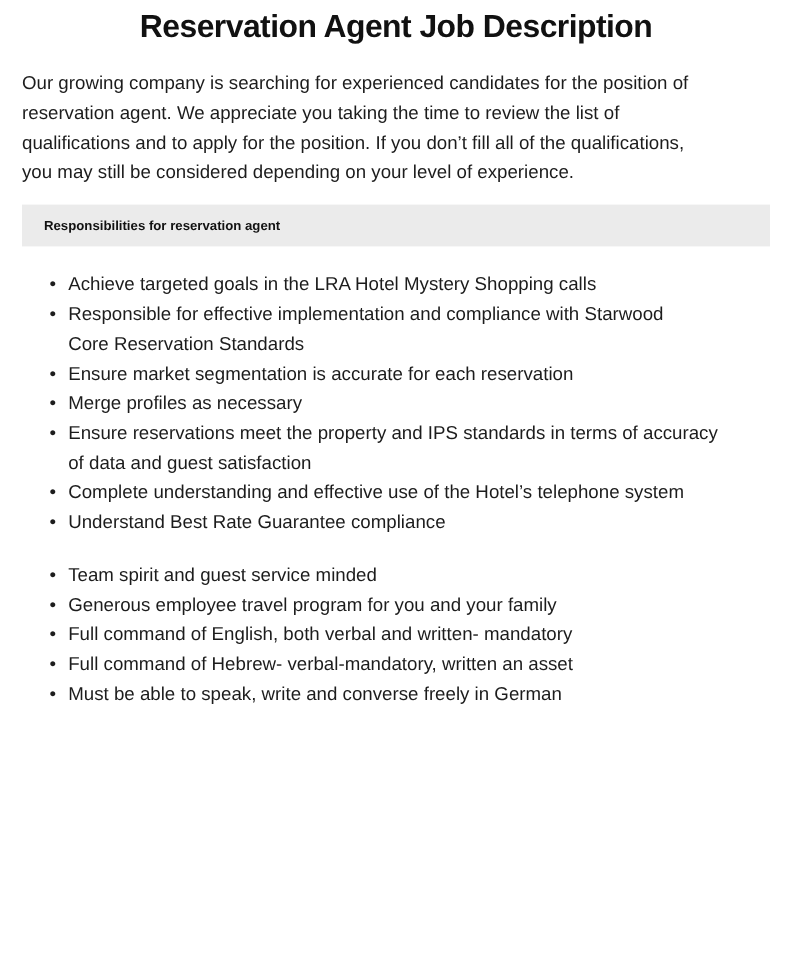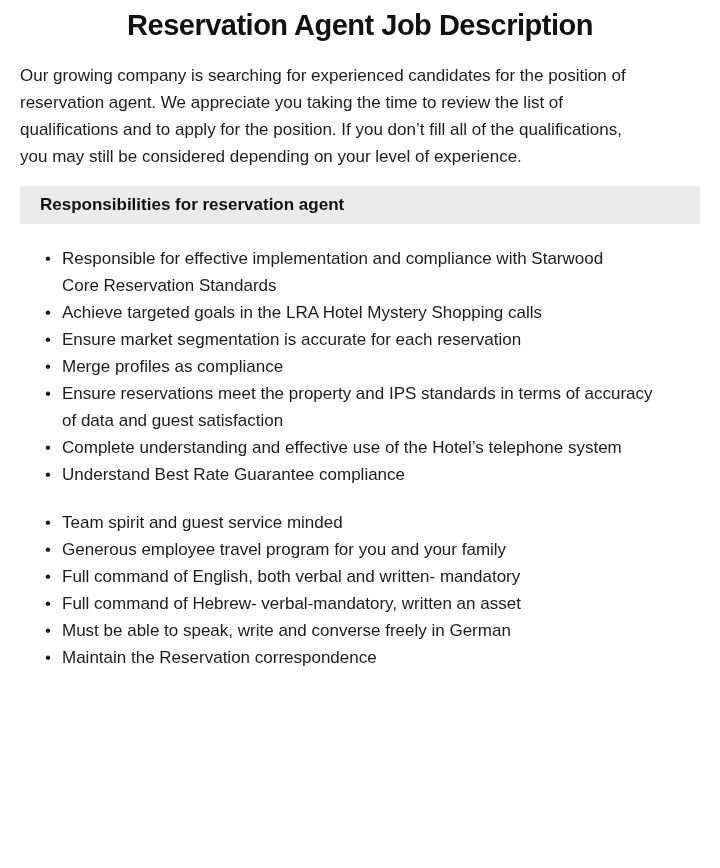--- a/index.html
+++ b/index.html
@@ -28,21 +28,21 @@
     margin: 20px 20px 16px 20px;
     font-size: 17px;
     line-height: 27px;
     white-space: pre-line;
   }
   .section-header {
     margin: 0 20px;
     height: 38px;
     line-height: 38px;
     background: var(--header-bg, #ebebeb);
-    font-size: 17px;
+    font-size: 12px;
     font-weight: bold;
     padding-left: 20px;
     color: var(--title-color, #111111);
   }
   .section-header.first { margin-top: 15px; }
   .section-header.second { margin-top: 19px; }
   ul.bullet-list {
     list-style: none;
     margin: 21px 8px 0 20px;
     padding-left: 42px;
@@ -70,36 +70,35 @@
   <h1 class="doc-title">Reservation Agent Job Description</h1>
 
   <p class="intro">Our growing company is searching for experienced candidates for the position of
 reservation agent. We appreciate you taking the time to review the list of
 qualifications and to apply for the position. If you don’t fill all of the qualifications,
 you may still be considered depending on your level of experience.</p>
 
   <div>
     <div class="section-header first">Responsibilities for reservation agent</div>
     <ul class="bullet-list">
+        <li>Achieve targeted goals in the LRA Hotel Mystery Shopping calls</li>
         <li>Responsible for effective implementation and compliance with Starwood
 Core Reservation Standards</li>
-        <li>Achieve targeted goals in the LRA Hotel Mystery Shopping calls</li>
         <li>Ensure market segmentation is accurate for each reservation</li>
-        <li>Merge profiles as compliance</li>
+        <li>Merge profiles as necessary</li>
         <li>Ensure reservations meet the property and IPS standards in terms of accuracy
 of data and guest satisfaction</li>
         <li>Complete understanding and effective use of the Hotel’s telephone system</li>
         <li>Understand Best Rate Guarantee compliance</li>
       </ul>
   </div>
 
   <div>
     <ul class="bullet-list">
         <li>Team spirit and guest service minded</li>
         <li>Generous employee travel program for you and your family</li>
         <li>Full command of English, both verbal and written- mandatory</li>
         <li>Full command of Hebrew- verbal-mandatory, written an asset</li>
         <li>Must be able to speak, write and converse freely in German</li>
-        <li>Maintain the Reservation correspondence</li>
       </ul>
   </div>
 
 </div>
 
 </body></html>

